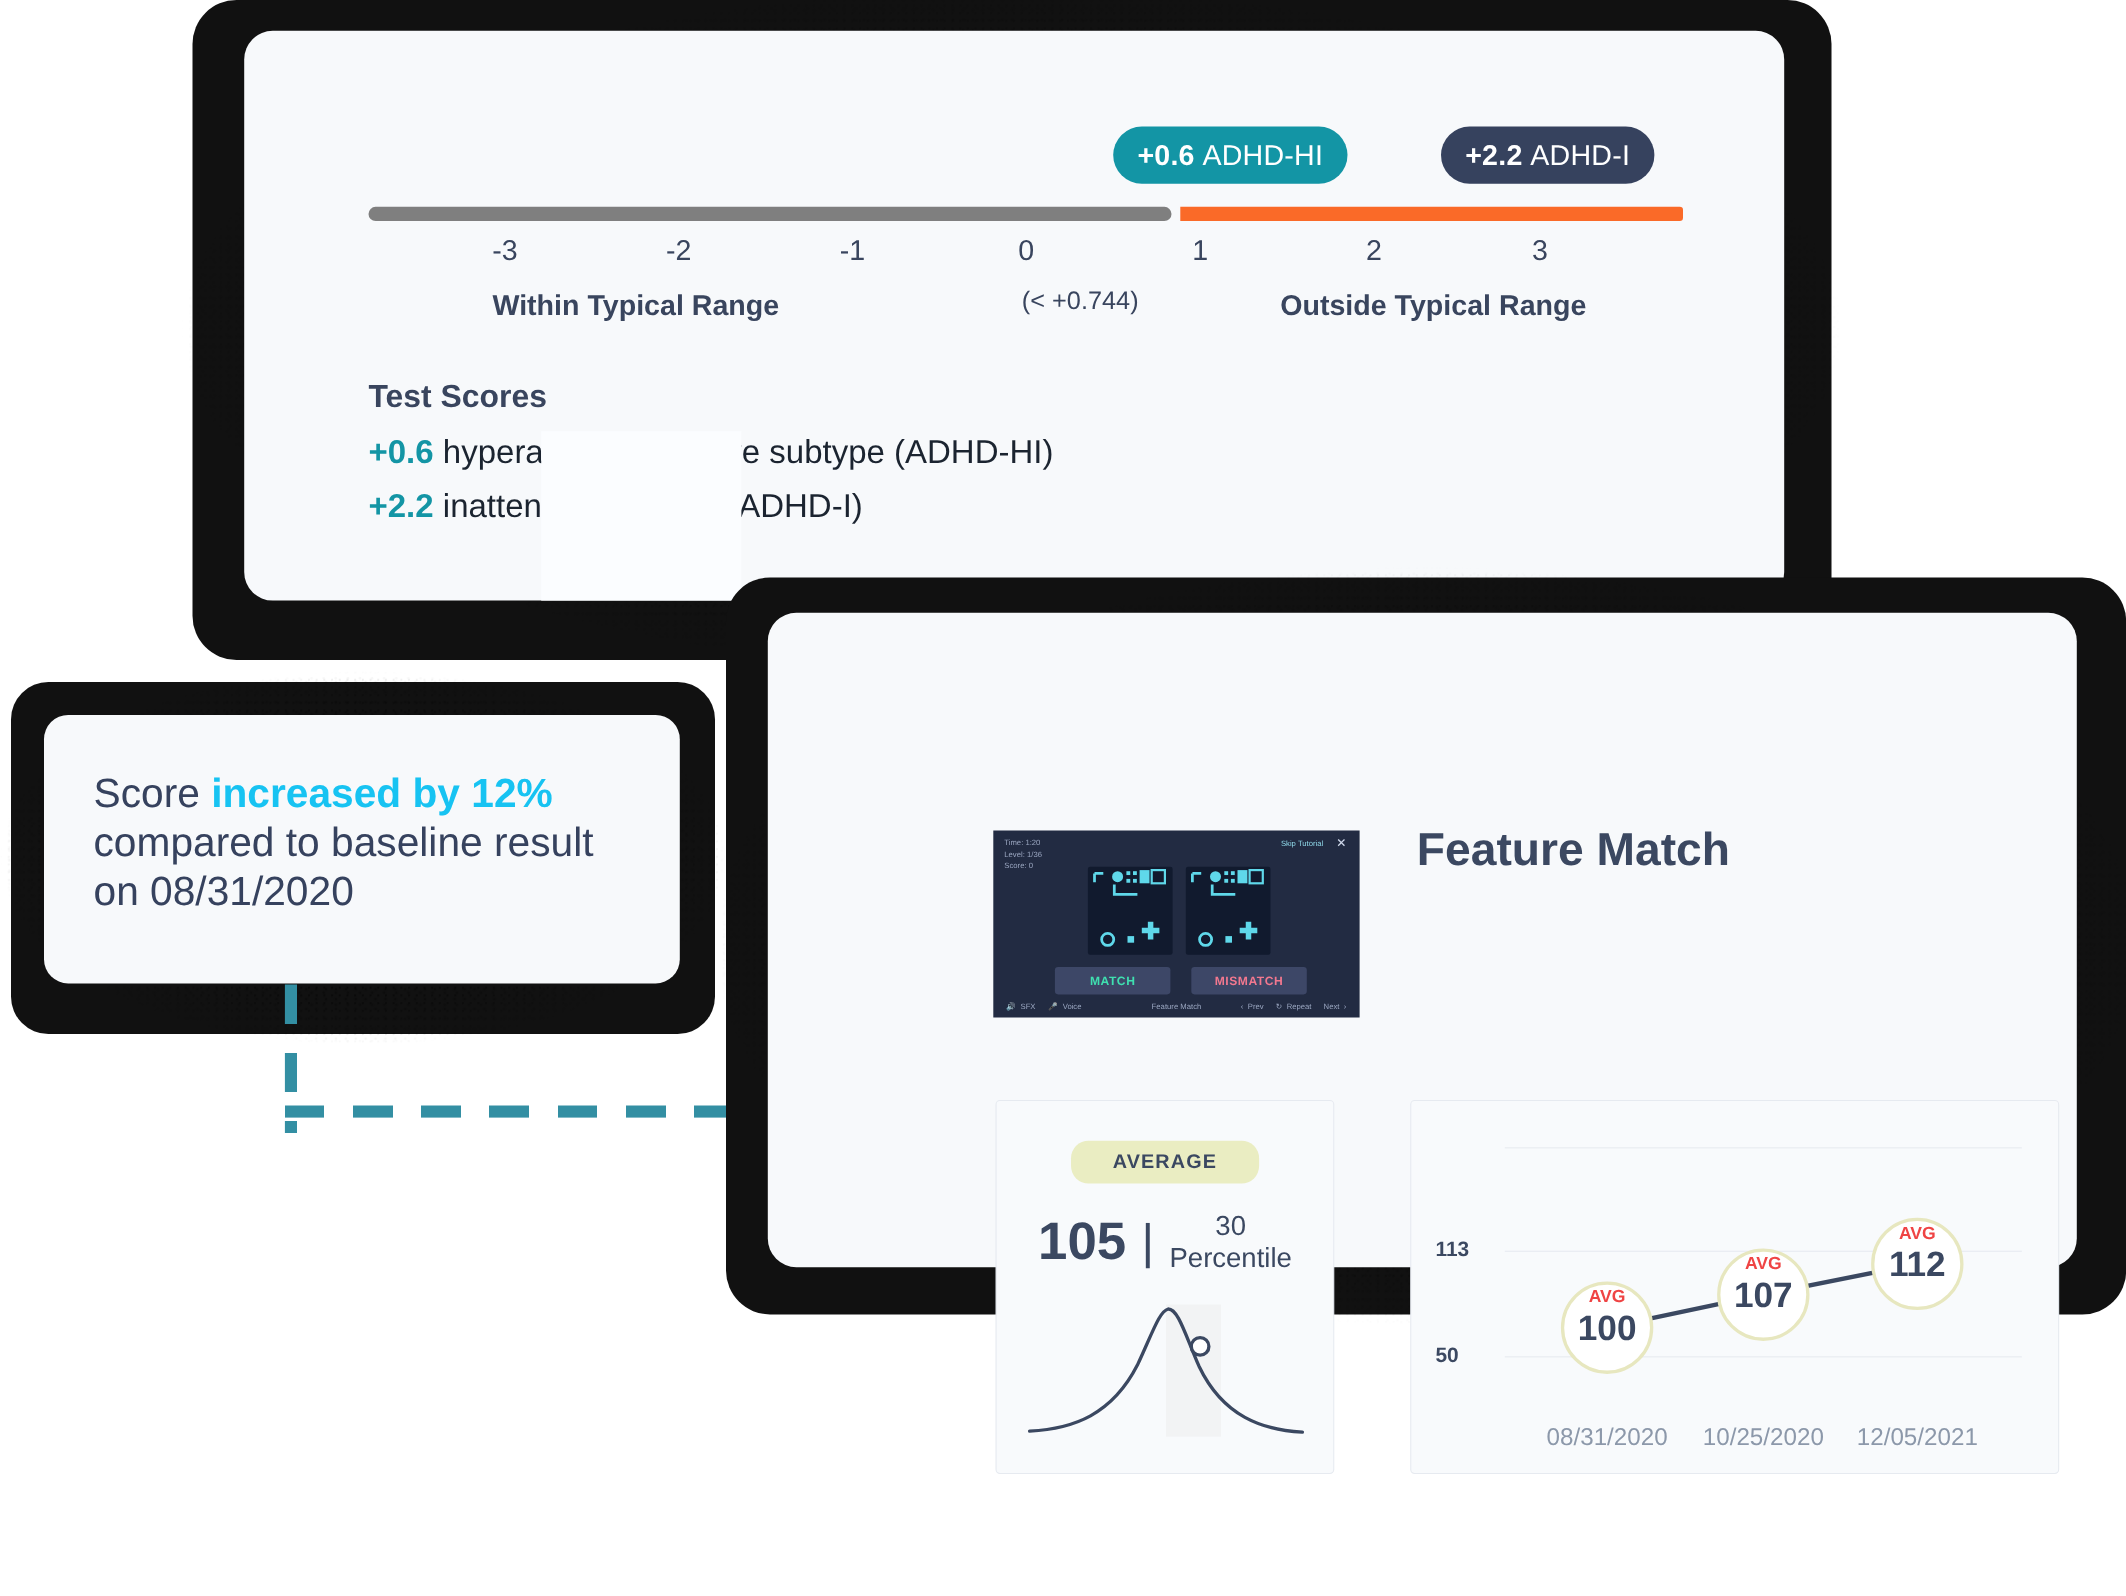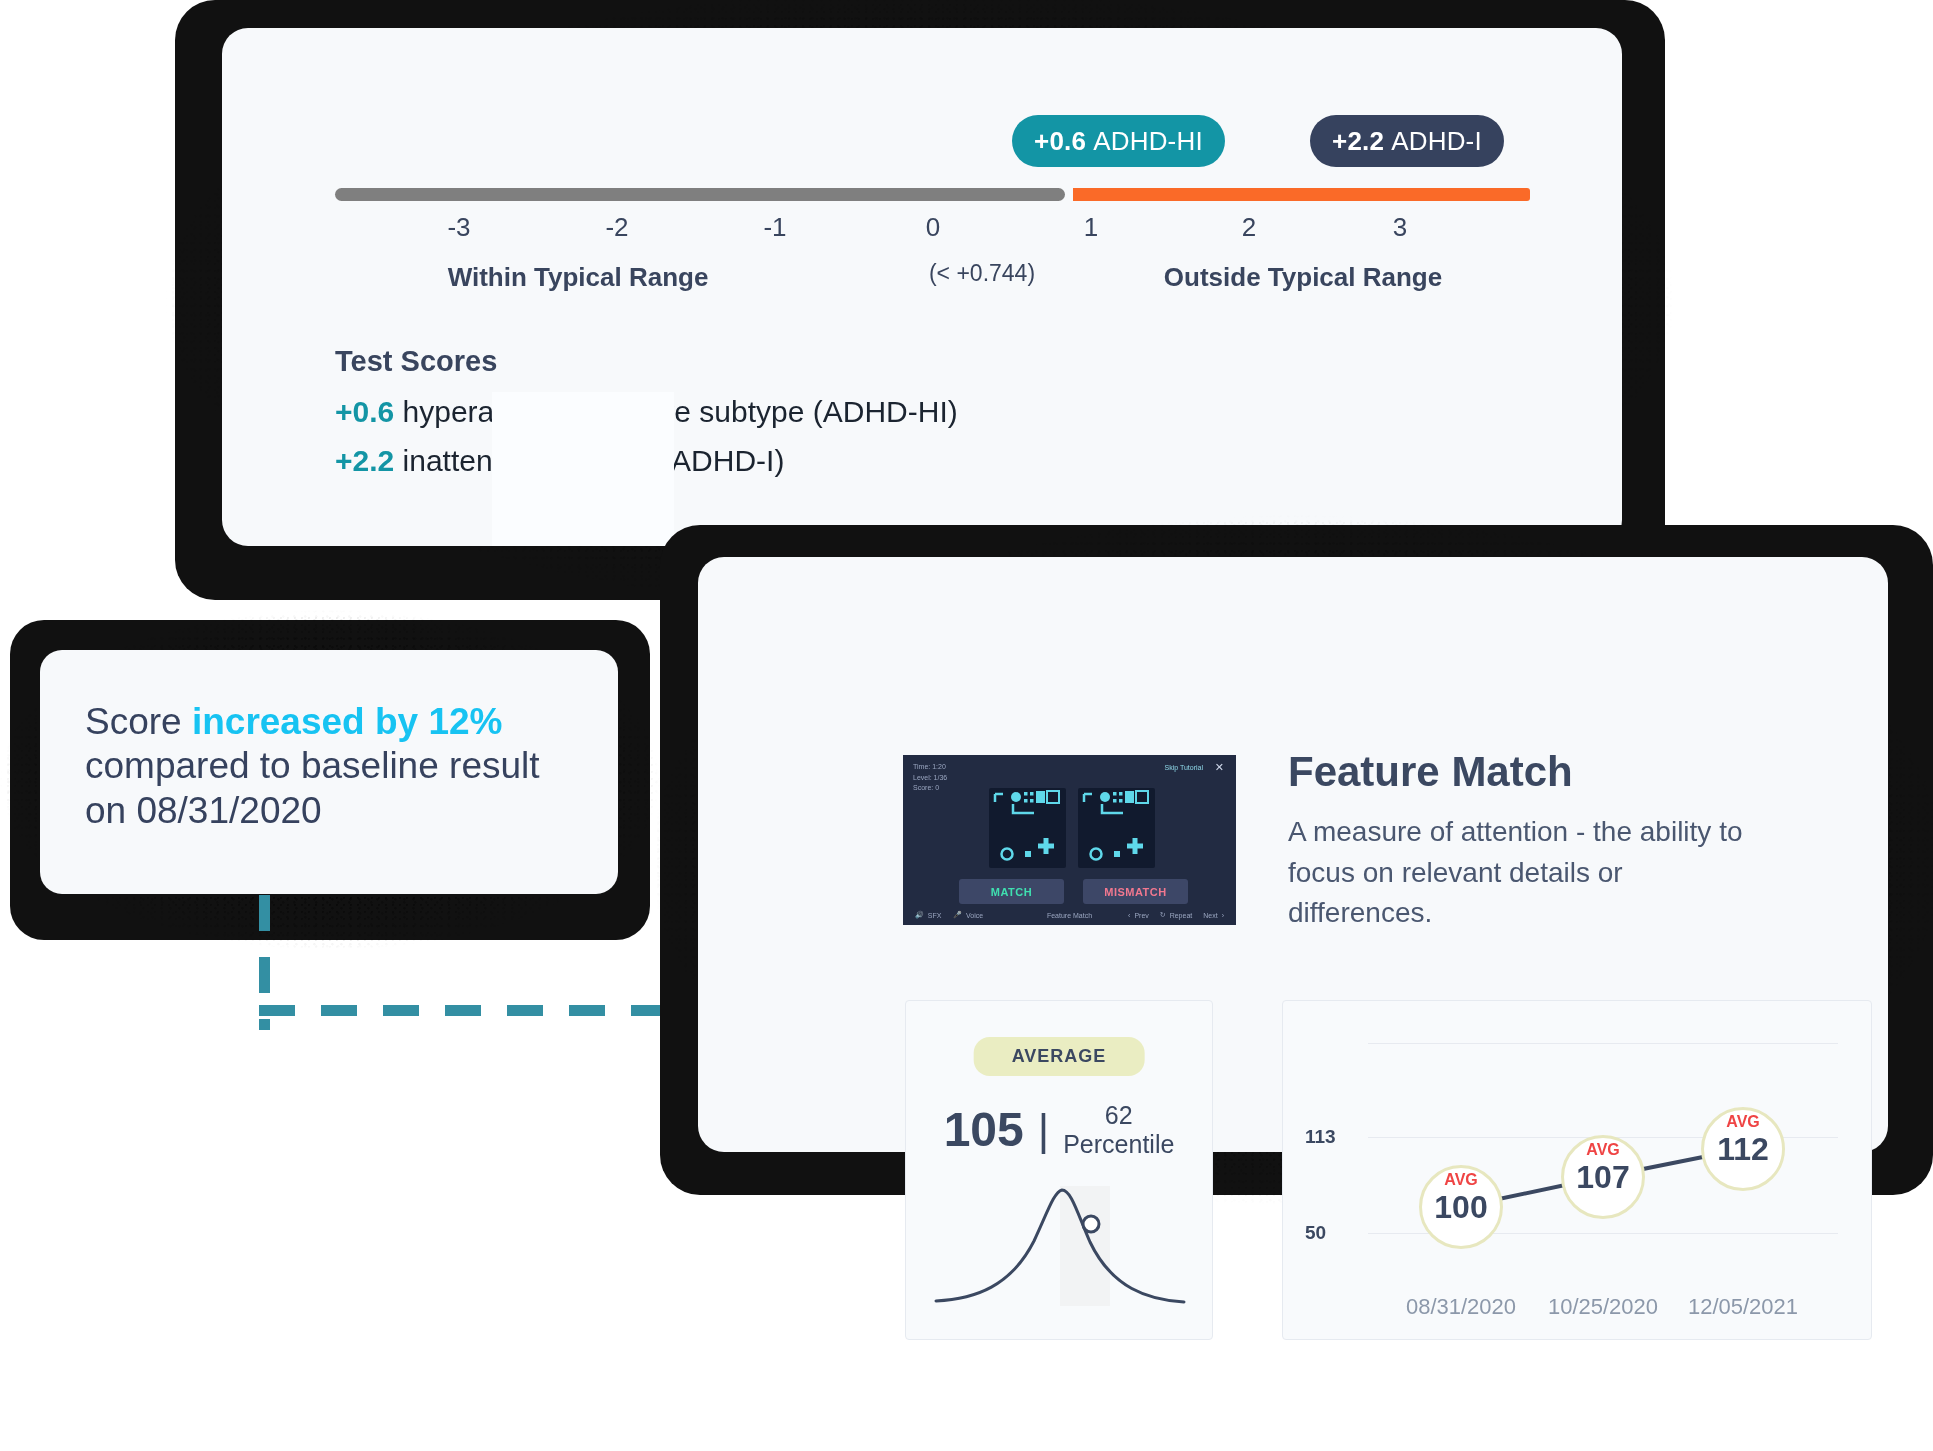--- a/index.html
+++ b/index.html
@@ -361,29 +361,28 @@
         </span>
         <span class="grp">
           <span>Next</span>
           <span>›</span>
         </span>
       </div>
     </div>
   </div>
 
   <div id="fm-title">Feature Match</div>
-  <div id="fm-desc">A measure of attention - the ability to focus on relevant details or differences.</div>
 
   <div class="panel" id="avg-panel">
     <div id="avg-badge">AVERAGE</div>
     <div id="avg-row">
       <div id="avg-score">105</div>
       <div id="avg-divider">|</div>
       <div id="avg-pct">
-        <span class="num">62</span>
+        <span class="num">30</span>
         <span class="lbl">Percentile</span>
       </div>
     </div>
     <svg id="bell" width="288" height="160" viewBox="0 0 288 160">
       <rect x="144" y="20" width="50" height="120" fill="#ededed" opacity="0.55"></rect>
       <path d="M20 135 C60 133, 95 120, 118 75 C132 45, 138 26, 146 24 C155 24, 161 46, 174 76 C196 122, 232 134, 268 136" stroke="#3b4861" stroke-width="3" fill="none" stroke-linecap="round"></path>
       <circle cx="175" cy="58" r="8" fill="#ffffff" stroke="#3b4861" stroke-width="3"></circle>
     </svg>
   </div>
 

